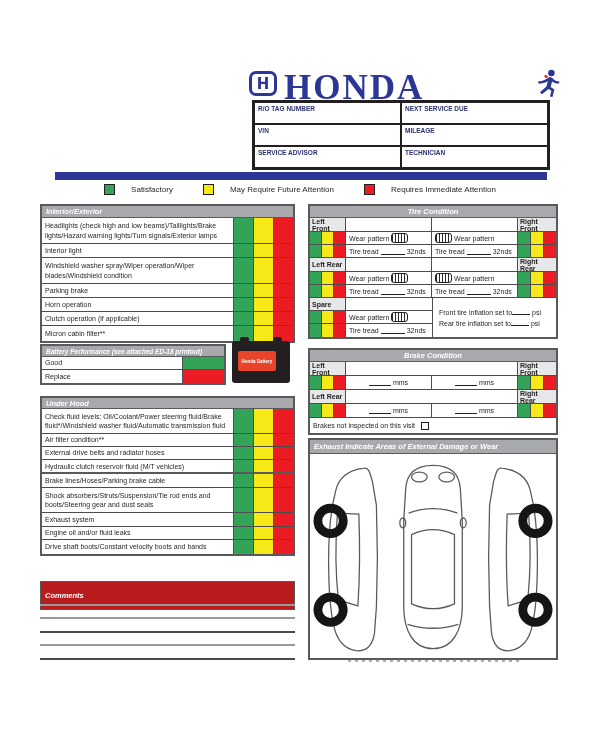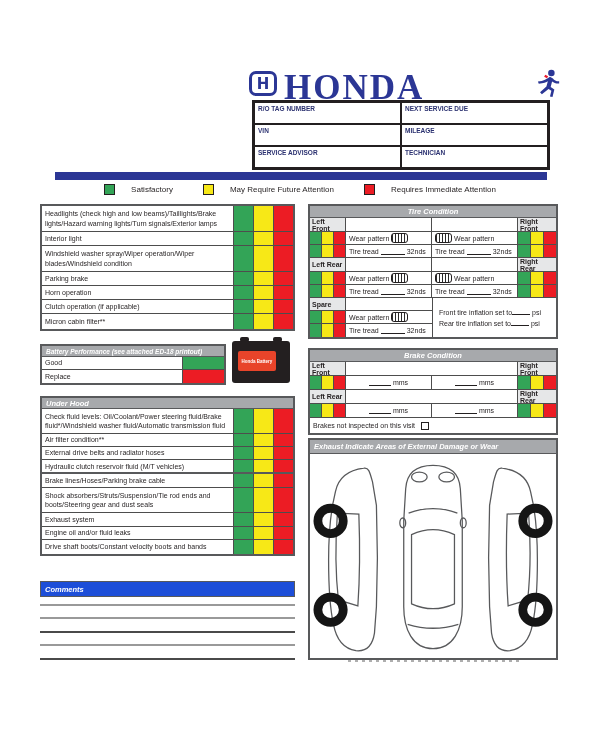--- a/index.html
+++ b/index.html
@@ -117,20 +117,21 @@
       <span class="legend-sq c-y" style="background: rgb(247, 232, 23);"></span>
       <span class="lbl">May Require Future Attention</span>
     </div>
     <div class="legend-item">
       <span class="legend-sq c-r" style="background: rgb(236, 28, 36);"></span>
       <span class="lbl">Requires Immediate Attention</span>
     </div>
   </div>
 
   <div class="sec" style="left:40px; top:204px; width:255px;">
+    <div class="sec-head sec-bg" style="background: rgb(167, 169, 172);">Interior/Exterior</div>
     <div class="chk-row" style="height:26px;">
       <div class="chk-label">Headlights (check high and low beams)/Taillights/Brake lights/Hazard warning lights/Turn signals/Exterior lamps</div>
       <div class="gyr">
           <i class="c-g" style="background: rgb(51, 164, 87);"></i>
           <i class="c-y" style="background: rgb(247, 232, 23);"></i>
           <i class="c-r" style="background: rgb(236, 28, 36);"></i>
         </div>
     </div>
     <div class="chk-row" style="height:14px;">
       <div class="chk-label">Interior light</div>
@@ -270,21 +271,21 @@
       <div class="chk-label">Drive shaft boots/Constant velocity boots and bands</div>
       <div class="gyr">
           <i class="c-g" style="background: rgb(51, 164, 87);"></i>
           <i class="c-y" style="background: rgb(247, 232, 23);"></i>
           <i class="c-r" style="background: rgb(236, 28, 36);"></i>
         </div>
     </div>
   </div>
 
   <div style="position:absolute; left:40px; top:581px; width:255px; height:82px;">
-    <div class="sec-head sec-bg" style="border: 1px solid rgb(88, 89, 91); height: 16px; background: #1d4ed8;">Comments</div>
+    <div class="sec-head sec-bg" style="border: 1px solid rgb(88, 89, 91); height: 29px; background: #b91c1c;">Comments</div>
     <div class="cmt-line" style="top:23px; border-top:2px solid #999;"></div>
     <div class="cmt-line" style="top:36px; border-top:2px solid #999;"></div>
     <div class="cmt-line" style="top:50px; border-top:2px solid #4a4a4a;"></div>
     <div class="cmt-line" style="top:63px; border-top:2px solid #999;"></div>
     <div class="cmt-line" style="top:77px; border-top:2px solid #4a4a4a;"></div>
   </div>
 
   <div class="sec" style="left:308px; top:204px; width:250px;">
     <div class="sec-head sec-bg center" style="background: rgb(167, 169, 172);">Tire Condition</div>
 

